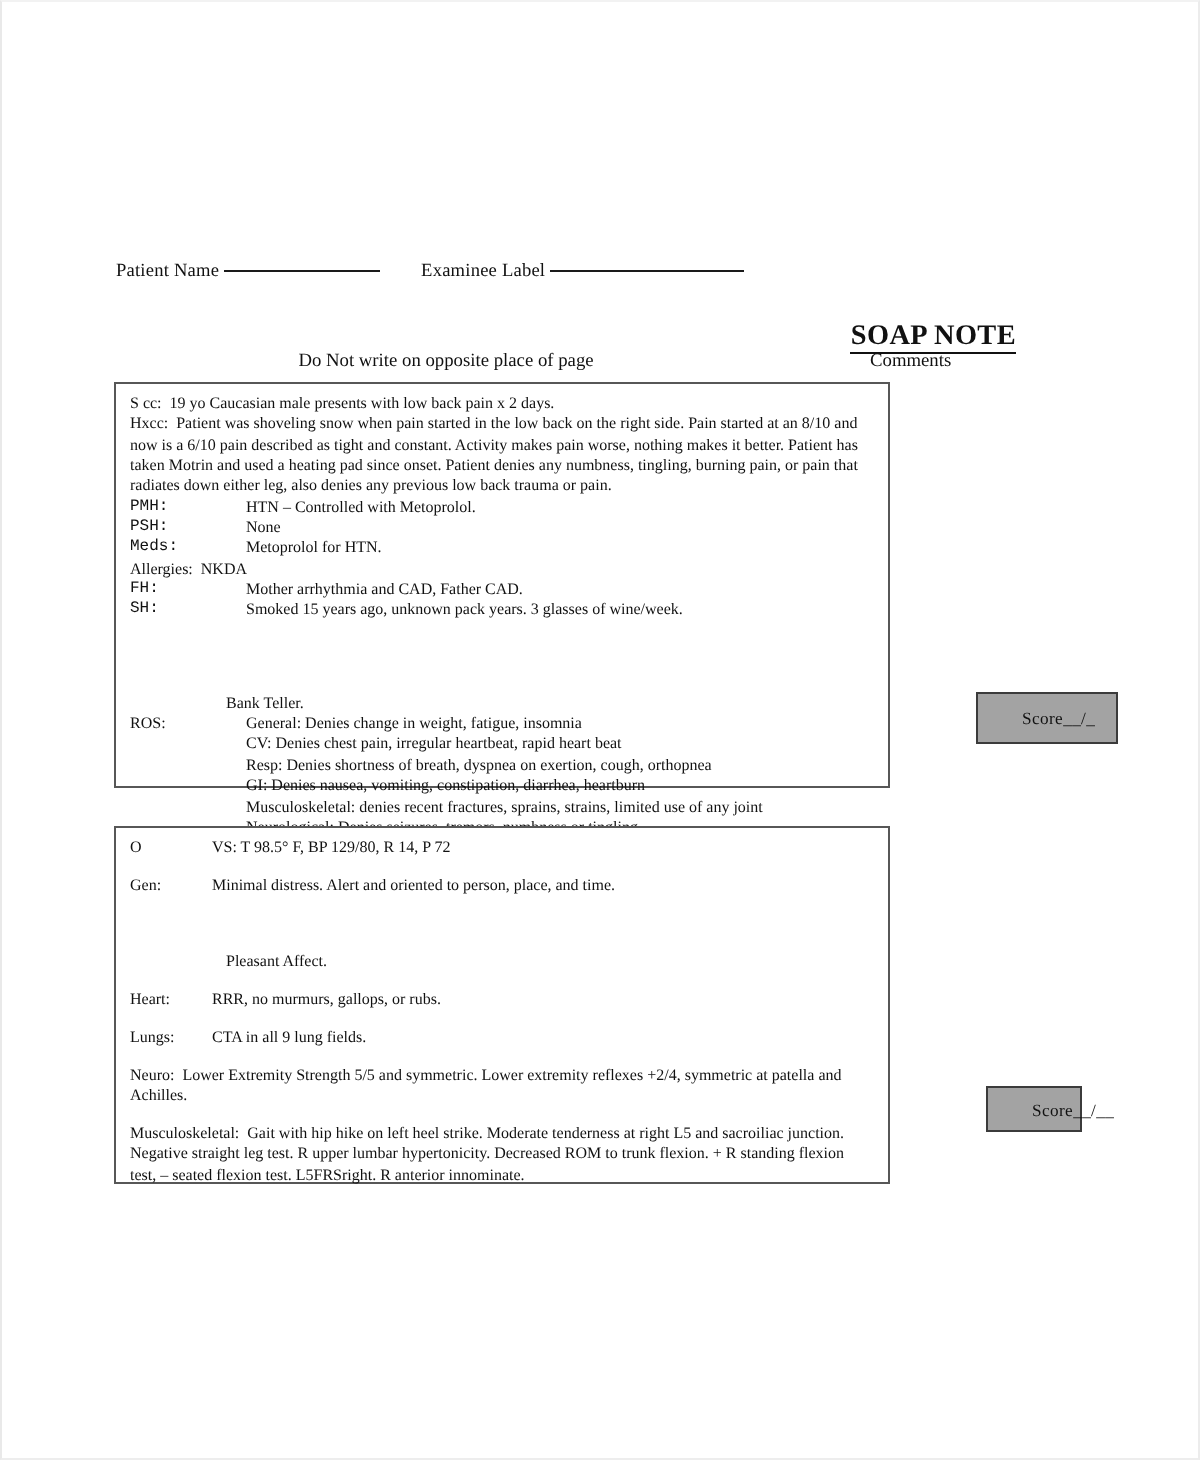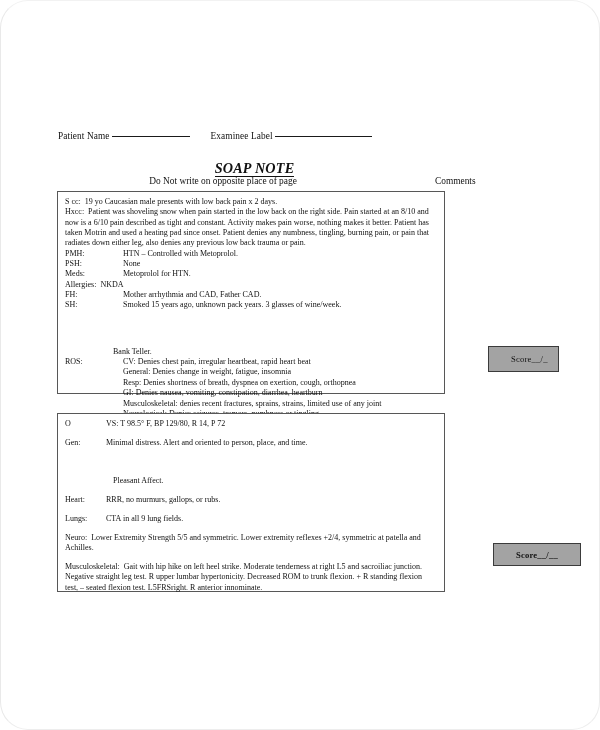--- a/index.html
+++ b/index.html
@@ -19,21 +19,20 @@
     position: absolute;
     left: 0; top: 0;
     width: 600px;
     height: 730px;
     background: #ffffff;
     border-left: 1px solid #e9e9e9;
     border-right: 1px solid #ececec;
     border-bottom: 1px solid #ededed;
     border-top: 1px solid #f2f2f2;
     box-sizing: border-box;
-    border-radius: 28px;
   }
 
   
   .hdr-row {
     position: absolute;
     left: 57px;
     top: 130px;
     width: 400px;
     font-size: 9.3px;
     letter-spacing: 0.1px;
@@ -48,25 +47,24 @@
   }
   .bl-1 { width: 78px; }
   .bl-2 { width: 97px; }
   .gap-wide { display: inline-block; width: 19px; }
 
   .title {
     position: absolute;
     left: 0;
     top: 159px;
     width: 507px;
-    text-align: center;
+    text-align: right;
     font-size: 14.2px;
     font-weight: bold;
     letter-spacing: 0.2px;
-    font-style: italic;
   }
   .title span {
     border-bottom: 1.3px solid #111;
     padding-bottom: 0px;
   }
 
   .subtitle {
     position: absolute;
     left: 57px;
     top: 175px;
@@ -112,21 +110,21 @@
     align-items: flex-start;
   }
   .row .lbl {
     flex: 0 0 auto;
     width: 42px;
   }
   .row .val {
     flex: 1 1 auto;
     margin-left: 16px;
   }
-  .row.narrow .lbl { width: 42px; }
+  .row.narrow .lbl { width: 42px; font-family: Liberation Mono, monospace; }
 
   
   .flowblock { text-align: left; }
   .indent-sub { padding-left: 42px; margin-top: 36px; }
 
   
   .ros .lbl { width: 42px; }
   .ros .val div { }
   .spacer-8 { height: 8.5px; }
 
@@ -154,23 +152,22 @@
   }
   #score-1 {
     left: 487px;
     top: 345px;
     width: 71px;
     height: 26px;
   }
   #score-2 {
     left: 492px;
     top: 542px;
-    width: 88px;
+    width: 48px;
     height: 23px;
-    font-weight: bold;
   }
   .score-text {
     letter-spacing: 0.2px;
     white-space: nowrap;
   }
 </style>
 </head>
 <body>
 
 <div id="page">
@@ -223,22 +220,22 @@
       </div>
       <div class="row narrow">
         <div class="lbl">SH:</div>
         <div class="val">Smoked 15 years ago, unknown pack years.  3 glasses of wine/week.</div>
       </div>
       <div class="indent-sub" style="padding-left:48px;">Bank Teller.</div>
 
       <div class="row ros">
         <div class="lbl">ROS:</div>
         <div class="val">
+          <div>General:  Denies change in weight, fatigue, insomnia</div>
           <div>CV:  Denies chest pain, irregular heartbeat, rapid heart beat</div>
-          <div>General:  Denies change in weight, fatigue, insomnia</div>
           <div>Resp:  Denies shortness of breath, dyspnea on exertion, cough, orthopnea</div>
           <div>GI: Denies nausea, vomiting, constipation, diarrhea, heartburn</div>
           <div>Musculoskeletal: denies recent fractures, sprains, strains, limited use of any joint</div>
           <div>Neurological: Denies seizures, tremors, numbness or tingling</div>
         </div>
       </div>
 
     </div>
   </div>
 

